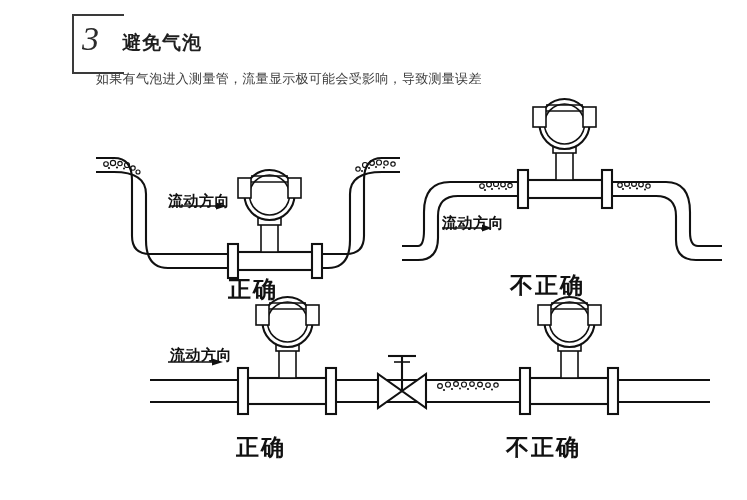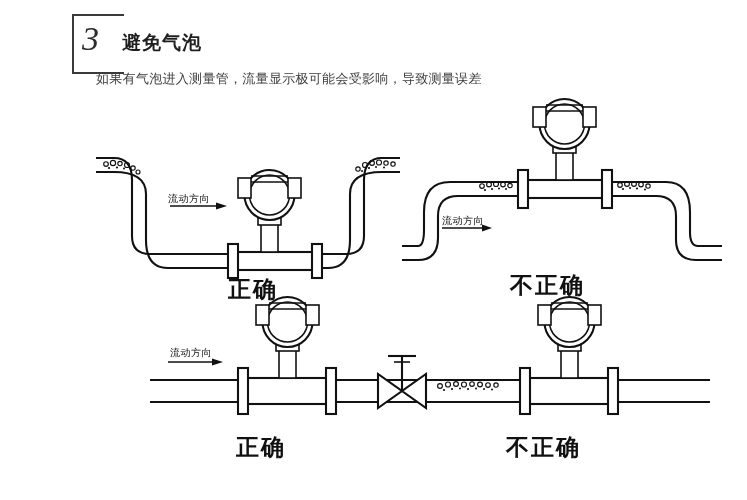--- a/index.html
+++ b/index.html
@@ -48,21 +48,21 @@
   }
   svg{display:block;overflow:visible;}
   .ln{fill:none;stroke:#111;stroke-width:2.1;}
   .ln-thin{fill:none;stroke:#111;stroke-width:1.6;}
   .fillw{fill:#ffffff;stroke:#111;stroke-width:2.1;}
   .fillw-thin{fill:#ffffff;stroke:#111;stroke-width:1.6;}
   .bub{fill:none;stroke:#111;stroke-width:1.15;}
   .bubf{fill:#111;}
   .arrw{fill:#111;stroke:none;}
   .flowtxt{
-    position:absolute;font-size:10px;font-weight:normal;color:#111;
+    position:absolute;font-size:15px;font-weight:bold;color:#111;
     white-space:nowrap;letter-spacing:.5px;
   }
 </style>
 </head>
 <body>
 
 <div id="stage">
 
   <div class="header">
     <div class="num-frame"></div>

